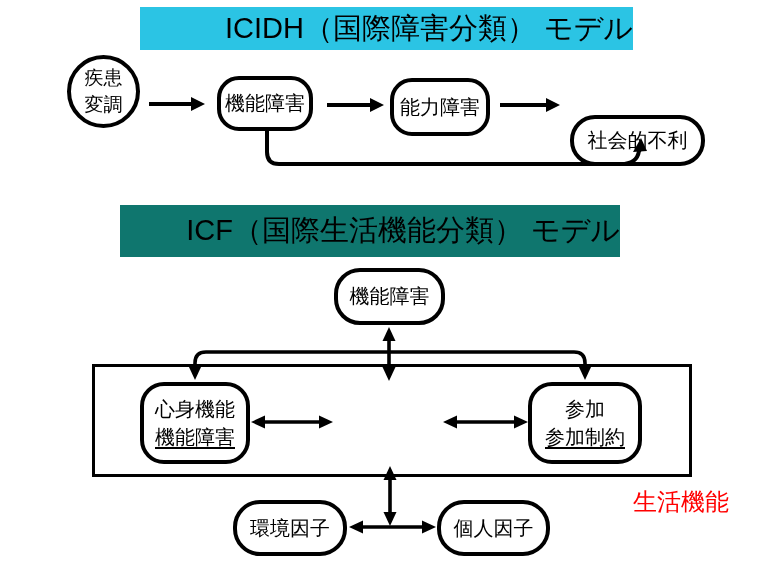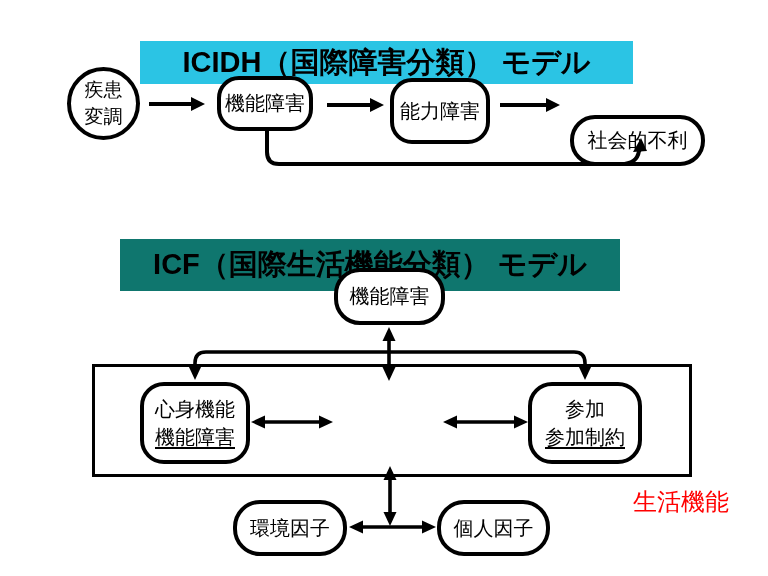--- a/index.html
+++ b/index.html
@@ -1,22 +1,22 @@
 <!DOCTYPE html>
 <html><head>
 <meta charset="utf-8">
 <style>
   html,body{margin:0;padding:0;background:#ffffff;}
   .stage{
     position:relative;width:768px;height:576px;background:#ffffff;overflow:hidden;
     font-family:"Liberation Sans","DejaVu Sans",sans-serif;color:#000;
   }
   .banner{
-    position:absolute;box-sizing:border-box;display:flex;align-items:center;justify-content:center;
-    font-weight:700;font-size:29px;white-space:pre;color:#000;margin-top:34px;
+    position:absolute;box-sizing:border-box;display:flex;align-items:center;justify-content:flex-end;
+    font-weight:400;font-size:29px;white-space:pre;color:#000;
   }
   .shape{
     position:absolute;box-sizing:border-box;background:#ffffff;border:4px solid #000;
     display:flex;flex-direction:column;align-items:center;justify-content:center;
     text-align:center;font-size:20px;line-height:1.42;white-space:nowrap;
   }
   .ellipse{border-radius:50%;font-size:19px;}
   .pill{border-radius:24px;}
   .frame{position:absolute;box-sizing:border-box;border:3px solid #000;background:transparent;}
   .u{text-decoration:underline;text-underline-offset:3px;text-decoration-thickness:1.5px;}
@@ -28,30 +28,30 @@
 </style>
 </head>
 <body>
 
 <div class="stage">
 
   <div class="banner" style="left: 140px; top: 7px; width: 493px; height: 43px; background-color: rgb(43, 196, 228);">
     <span>ICIDH（国際障害分類） モデル</span>
   </div>
 
-  <div class="shape ellipse" style="left:67px;top:67px;width:73px;height:73px;">
+  <div class="shape ellipse" style="left:67px;top:55px;width:73px;height:73px;">
     <span>疾患</span>
     <span>変調</span>
   </div>
 
   <div class="shape pill" style="left:217px;top:76px;width:96px;height:55px;border-radius:22px;">
     <span>機能障害</span>
   </div>
 
-  <div class="shape pill" style="left:390px;top:78px;width:100px;height:66px;border-radius:22px;">
+  <div class="shape pill" style="left:390px;top:78px;width:100px;height:58px;border-radius:22px;">
     <span>能力障害</span>
   </div>
 
   <div class="shape pill" style="left:570px;top:80px;width:135px;height:51px;border-radius:25px;margin-top:35px;">
     <span>社会的不利</span>
   </div>
 
   <div class="banner" style="left: 120px; top: 205px; width: 500px; height: 52px; background-color: #0f766e;">
     <span>ICF（国際生活機能分類） モデル</span>
   </div>

